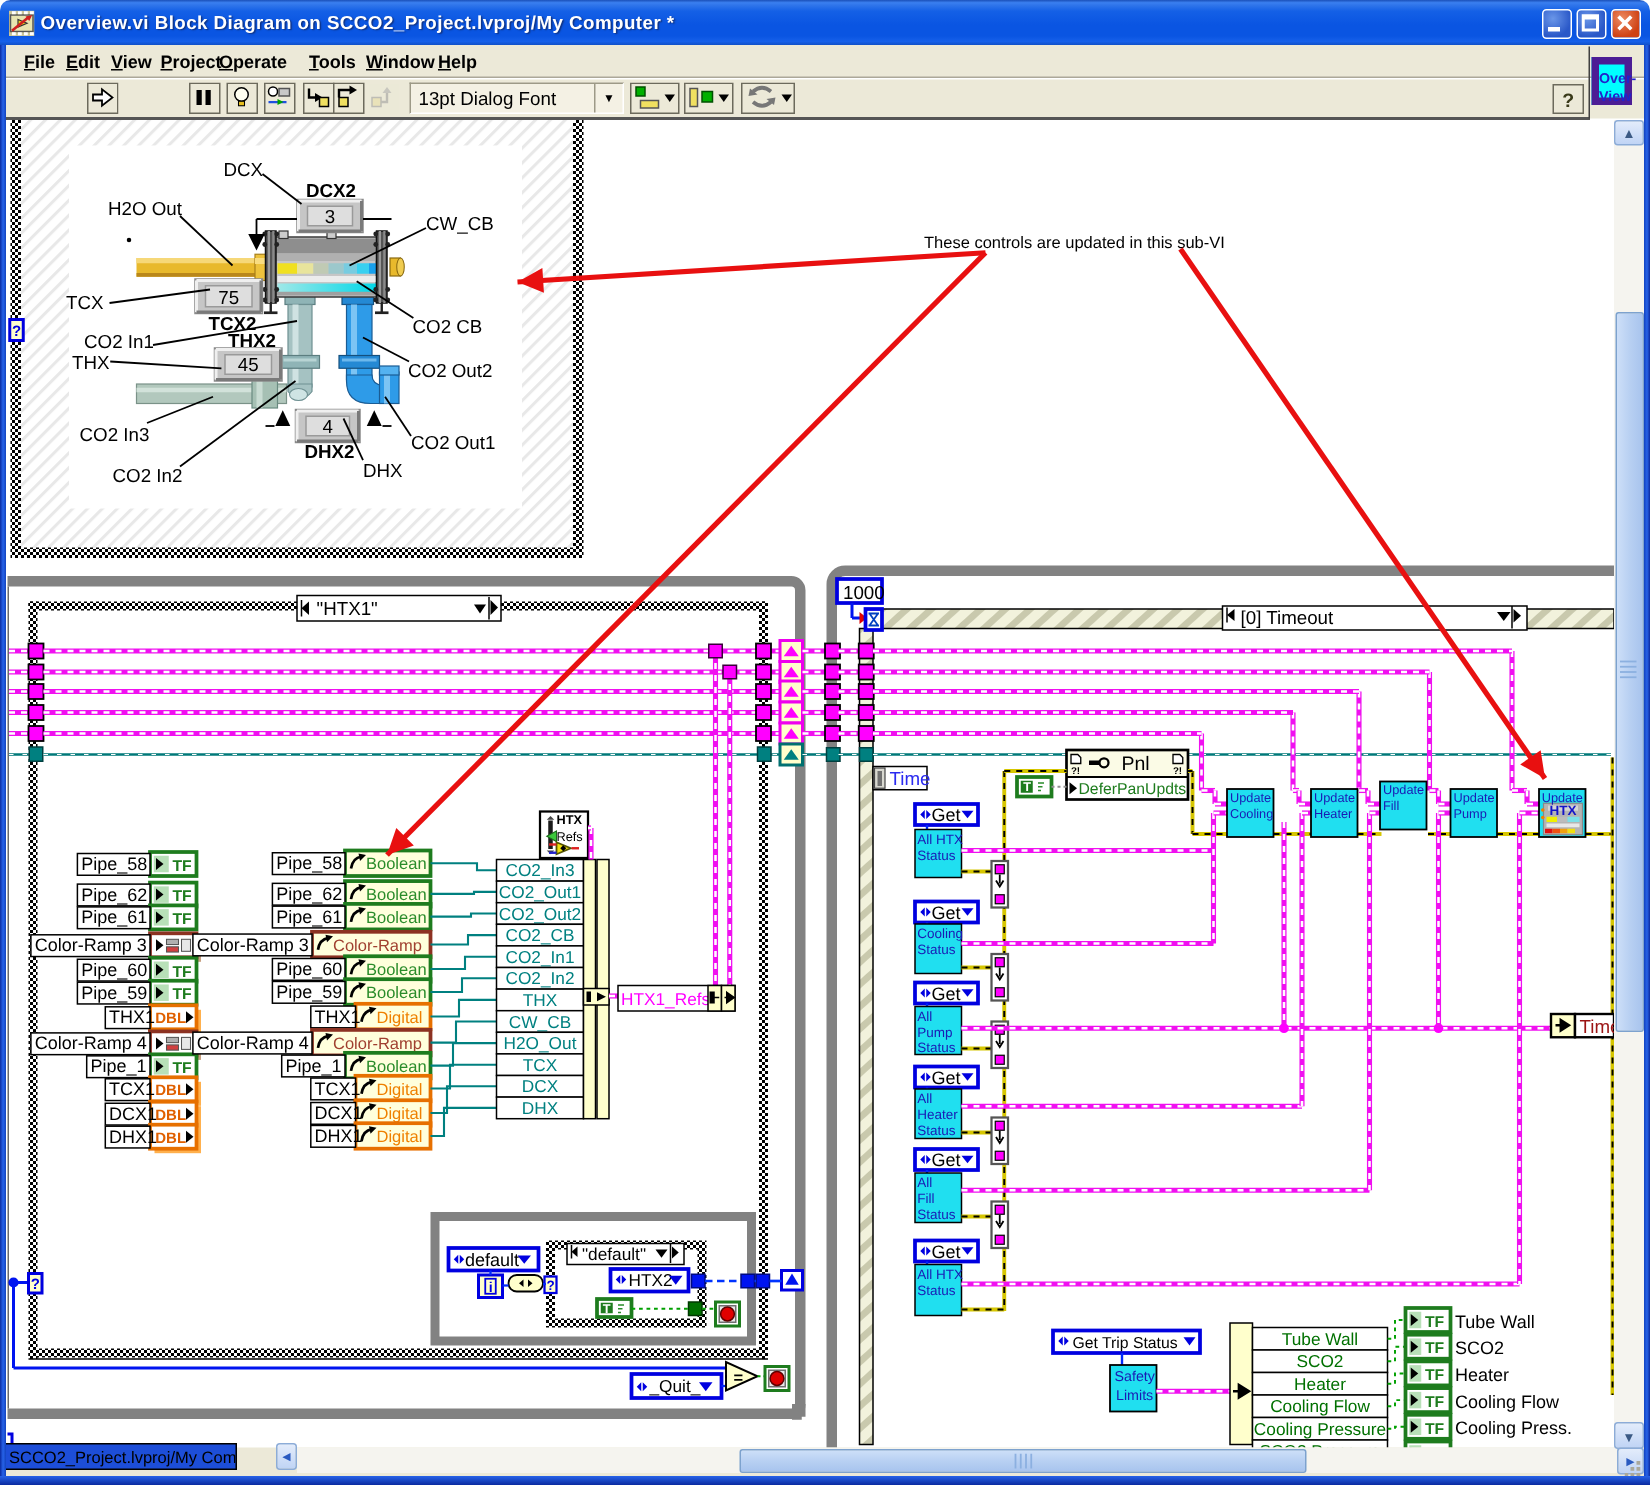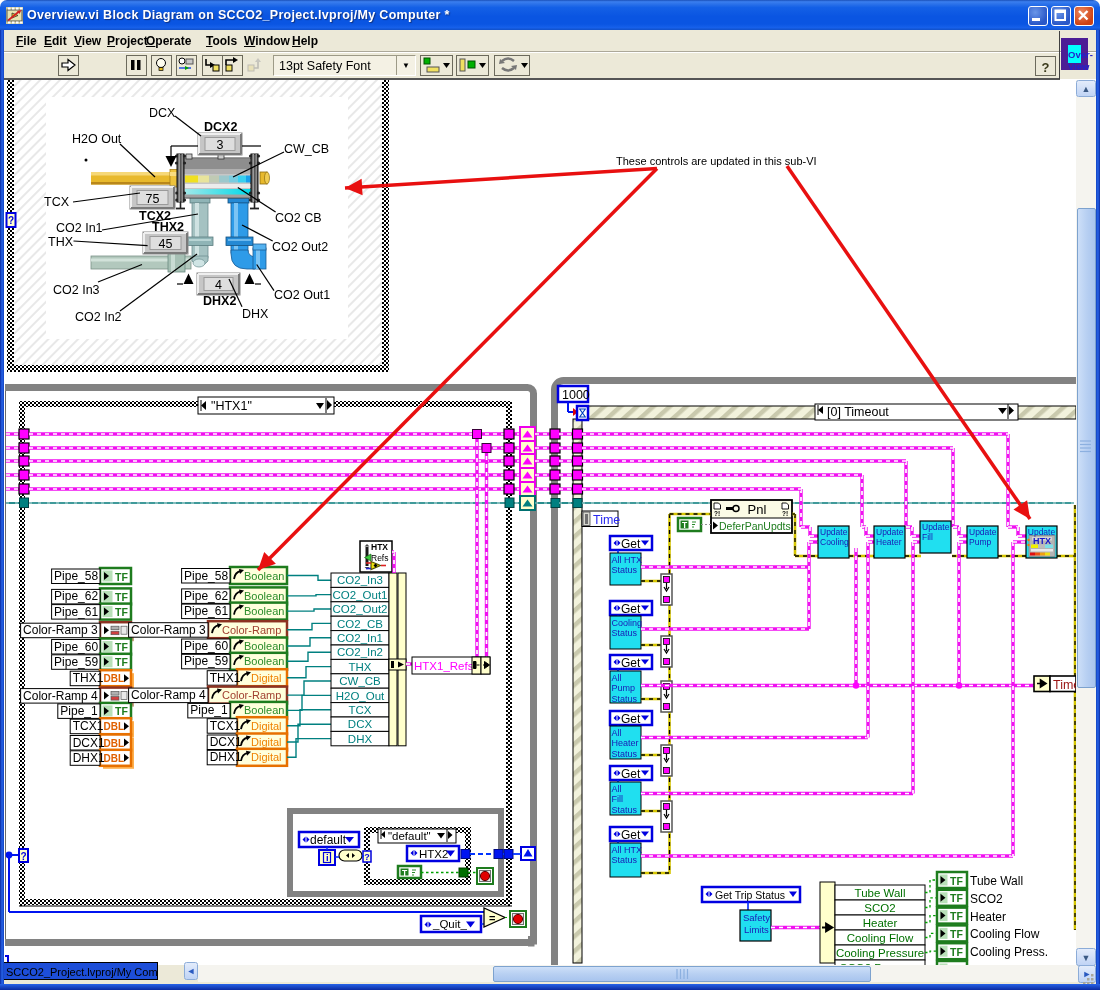--- a/index.html
+++ b/index.html
@@ -992,21 +992,21 @@
         </g>
   <g transform="translate(119,0)" opacity="0.55">
           <rect x="0.5" y="0.5" width="20" height="20" fill="#ece9d8"></rect>
    <rect x="3" y="10" width="6" height="6" fill="#e8dca0" stroke="#999"></rect>
    <path d="M 9,13 h 4 v -6" stroke="#999" stroke-width="1.6" fill="none"></path>
           <path d="M 10,7 l 3,-4 l 3,4 z" fill="#aaa"></path>
         </g>
  </svg>
 </div>
 <div class="abs" style="z-index:4;left:273px;top:55px;width:143px;height:21px;background:#f4f1e4;border:1px solid;border-color:#9d9a87 #fff #fff #9d9a87">
- <span style="position:absolute;left:5px;top:2.5px;font-size:12.5px">13pt Safety Font</span>
+ <span style="position:absolute;left:5px;top:2.5px;font-size:12.5px">13pt Dialog Font</span>
  <span style="position:absolute;right:0;top:0;width:19px;height:19px;border-left:1px solid #9d9a87;font-size:8px;text-align:center;padding-top:5px">▼</span>
 </div>
 <div class="abs" style="z-index:4;left:420px;top:55px">
  <svg width="112" height="21">
   <g>
           <rect x="0.5" y="0.5" width="32" height="20" fill="#ece9d8" stroke="#6c6a5c"></rect>
    <rect x="4" y="3" width="6" height="6" fill="#00b000" stroke="#005000"></rect>
           <rect x="7" y="12" width="12" height="5" fill="#f0e060" stroke="#555"></rect>
    <path d="M 23,8 l 7,0 l -3.5,5 z" fill="#000"></path>
         </g>
@@ -1023,21 +1023,21 @@
    <path d="M 8,13 q 6,5 12,0" stroke="#777" stroke-width="2.5" fill="none"></path>
           <path d="M 22,15 l -5,-4 l 6,-1 z" fill="#777"></path>
    <path d="M 27,8 l 7,0 l -3.5,5 z" fill="#000"></path>
         </g>
  </svg>
 </div>
 <div class="abs" style="z-index:4;left:1035px;top:56px;width:21px;height:20px;background:#ece9d8;border:1px solid #6c6a5c;text-align:center">
  <span style="font-size:13px;font-weight:bold;color:#3a3a1a;position:relative;top:1px">?</span>
 </div>
 <div class="abs" style="z-index:4;left:1059px;top:31px;width:1px;height:48px;background:#404040"></div>
-<div class="abs" style="z-index:4;left:1061px;top:38px;width:27px;height:32px;background:#00ffff;border:7px solid #4c1d95">
+<div class="abs" style="z-index:4;left:1061px;top:38px;width:27px;height:32px;background:#00ffff;border:5px solid #4c1d95">
  <div style="font-size:9.5px;font-weight:bold;color:#2222cc;text-align:center;padding-top:4px;line-height:1.25">Over-<br>View</div>
 </div>
 <div class="abs" style="z-index:3;left:4px;top:78px;width:1056px;height:2px;background:#555"></div>
 
 <div class="abs" style="z-index:3;left:1076px;top:80px;width:20px;height:887px;background:#f5f4ef"></div>
 <div class="abs sbtn" style="z-index:4;left:1076px;top:80px;width:20px;height:17px;padding-top:3px;font-size:9px">▲</div>
 <div class="abs sbtn" style="z-index:4;left:1076px;top:948px;width:20px;height:18px;padding-top:4px;font-size:9px">▼</div>
 <div class="abs vsb" style="z-index:4;left:1076.5px;top:208px;width:19px;height:480px"></div>
 <svg class="abs" style="z-index:5;left:1080px;top:440px" width="12" height="14">
  <g stroke="#8cb0e0" stroke-width="1.2">

